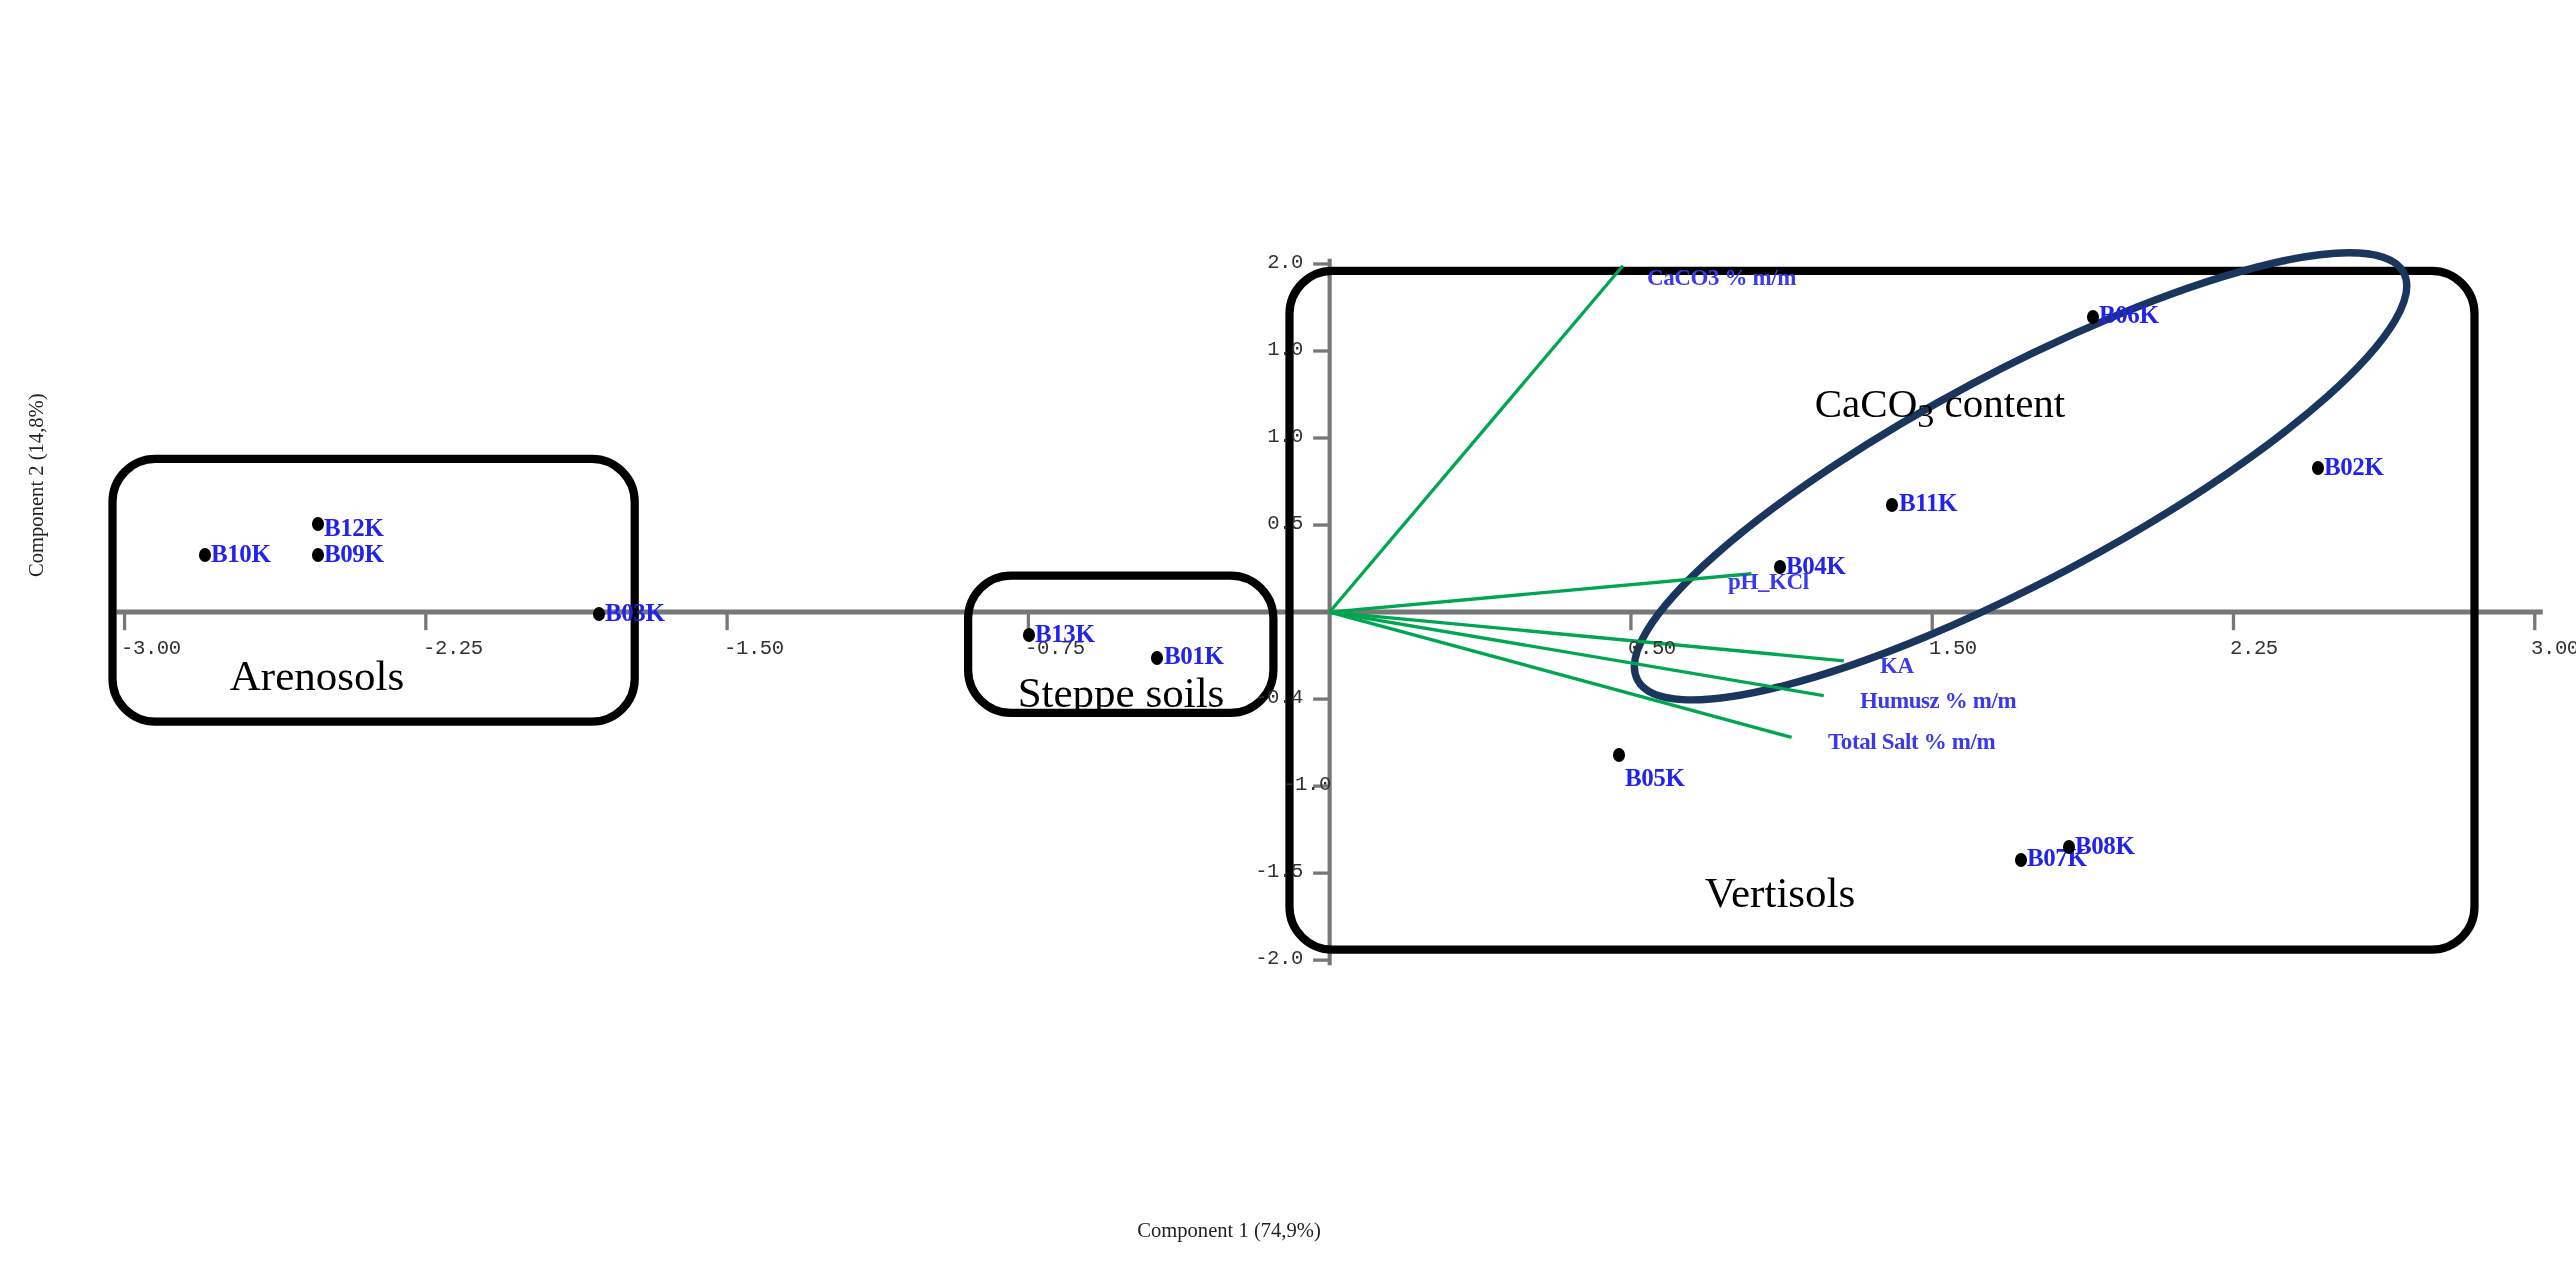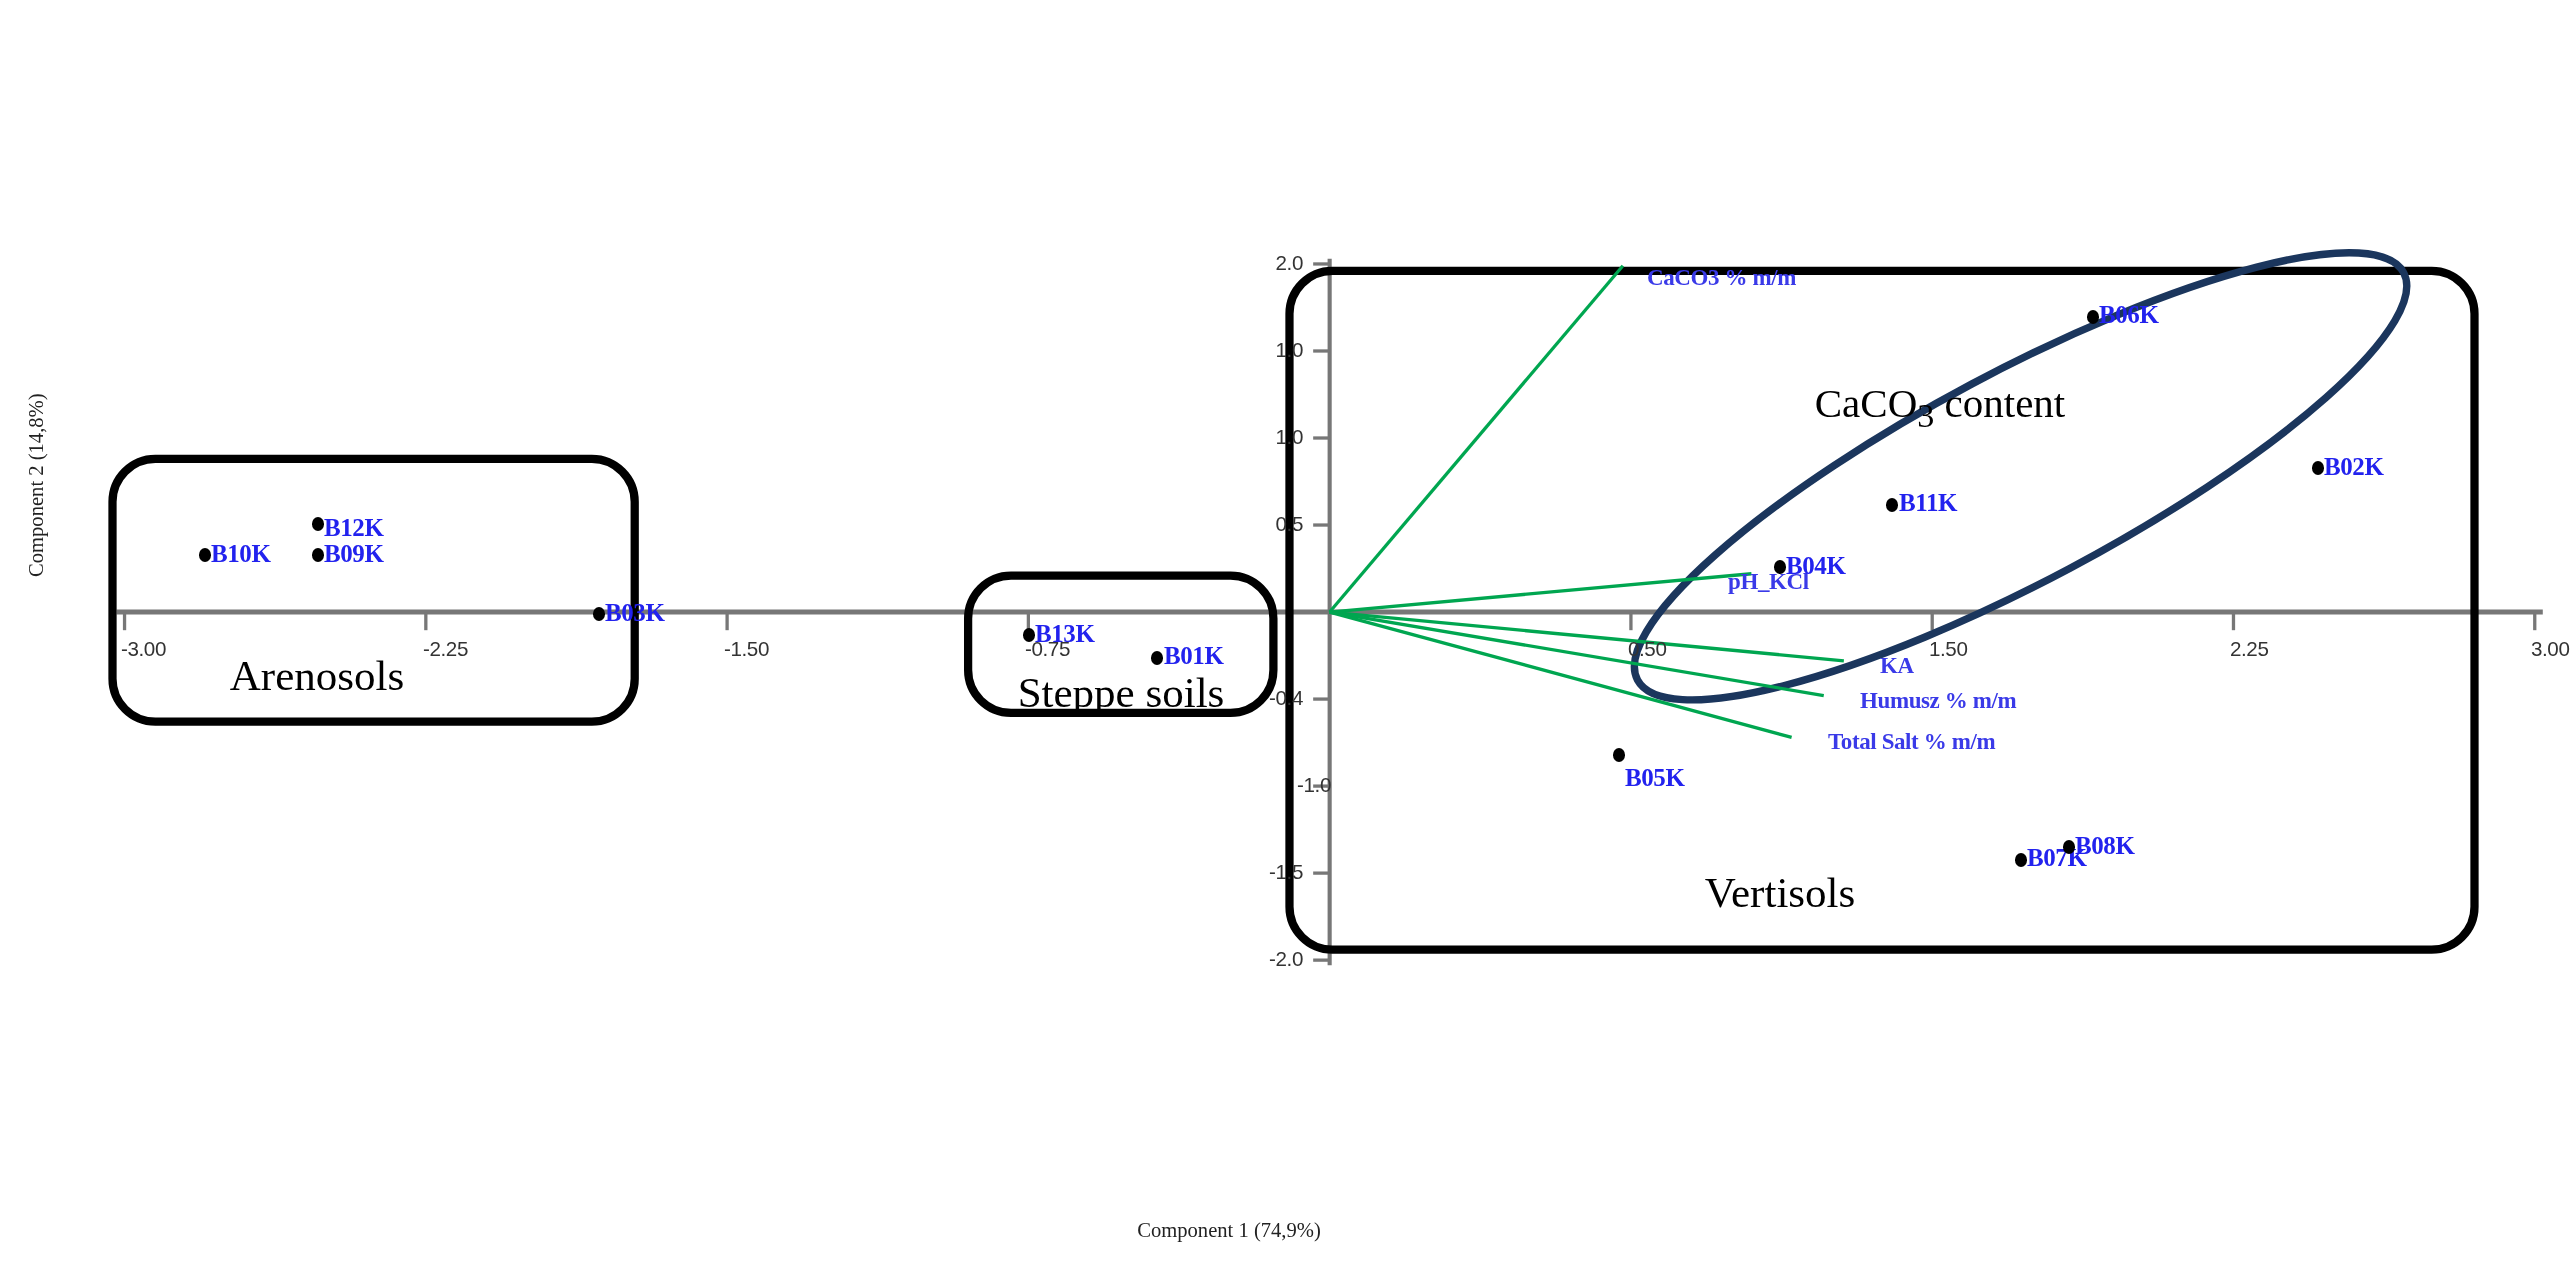--- a/index.html
+++ b/index.html
@@ -1,21 +1,21 @@
 <!DOCTYPE html>
 <html style="font-size:13px"><head>
 <meta charset="utf-8">
 <title>PCA Biplot</title>
 <style>
   html,body{margin:0;padding:0;background:#ffffff;}
   body{width:2576px;height:1267px;position:relative;overflow:hidden;
        font-family:"Liberation Serif", serif;}
   #plot{position:absolute;left:0;top:0;width:2576px;height:1267px;}
   .lbl{position:absolute;white-space:nowrap;}
-  .tick-lbl{font-family:Liberation Sans, sans-serif;font-size:20.6px;color:#333333;
+  .tick-lbl{font-family:Liberation Mono, monospace;font-size:20.6px;color:#333333;
             letter-spacing:-0.4px;}
   .axis-title{font-family:"Liberation Serif",serif;font-size:20.6px;color:#222222;}
   .pt-label{font-family:"Liberation Serif",serif;font-weight:bold;font-size:25px;
             color:#2222ee;letter-spacing:-0.4px;}
   .vec-label{font-family:"Liberation Serif",serif;font-weight:bold;font-size:23px;
              color:#3a3ae8;letter-spacing:-0.4px;}
   .group-label{font-family:"Liberation Serif",serif;font-size:43px;color:#000000;}
   .ellipse-label{font-family:"Liberation Serif",serif;font-size:41px;color:#000000;}
   .dot{position:absolute;width:12.4px;height:14px;background:#000;border-radius:50%;}
   .ylabel-rot{position:absolute;transform-origin:0 0;transform:rotate(-90deg);}

